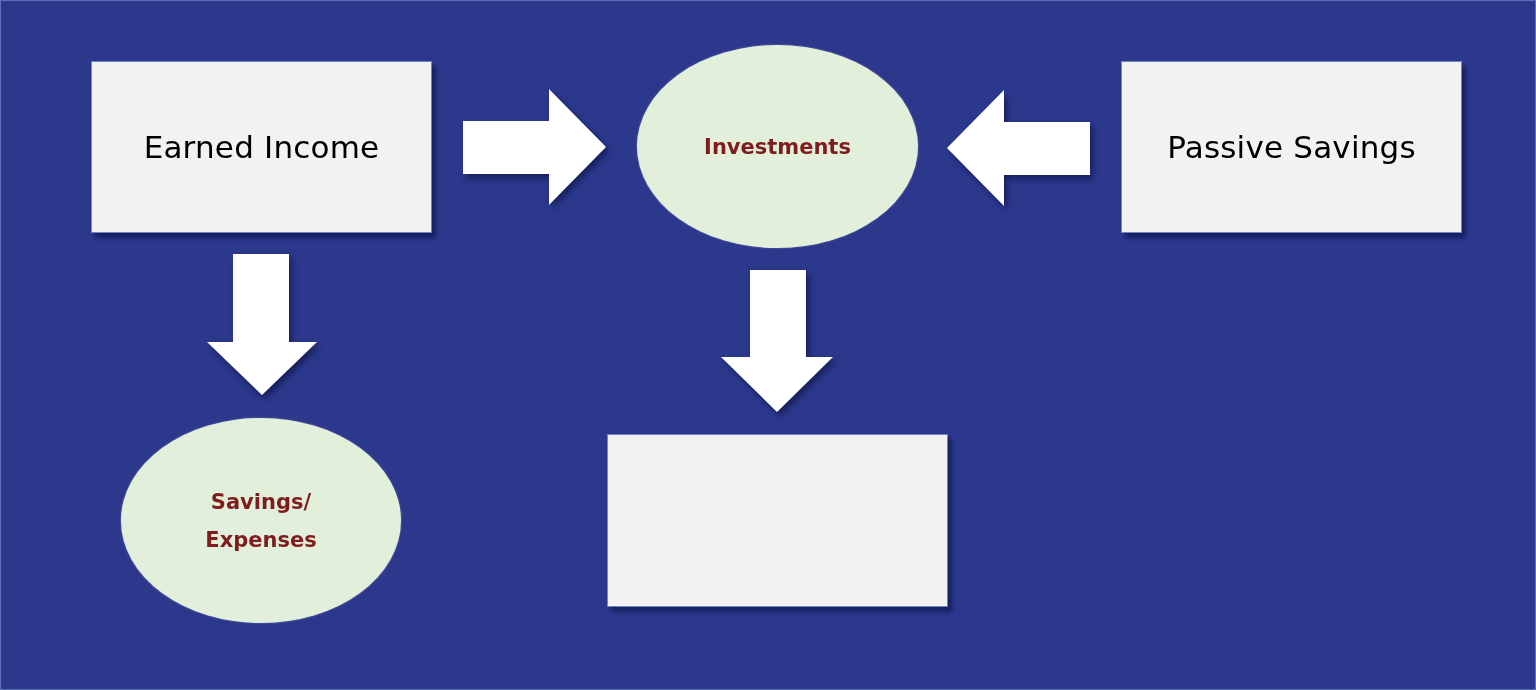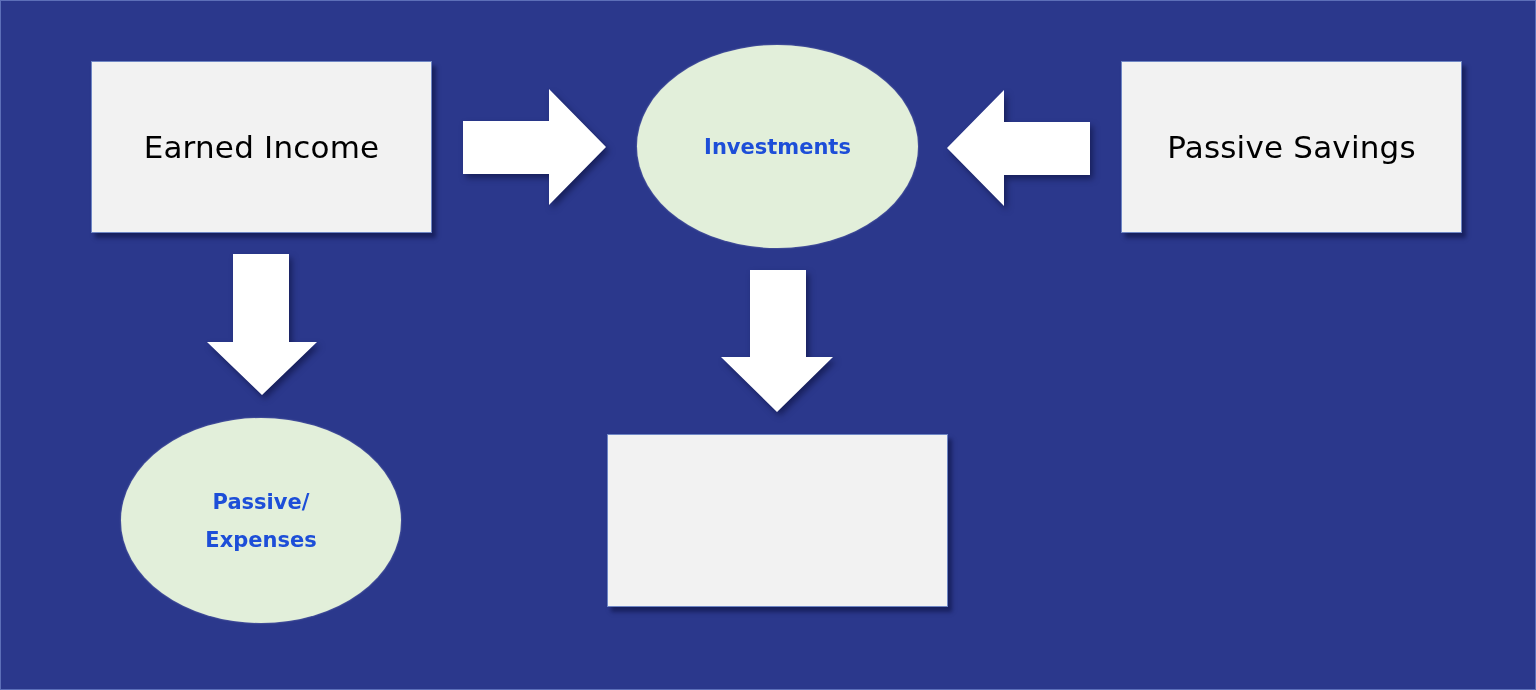--- a/index.html
+++ b/index.html
@@ -24,21 +24,21 @@
       color: #000;
       font-weight: normal;
       box-sizing: border-box;
     }
     .ellipse {
       position: absolute;
       background: #E2EFDA;
       border-radius: 50%;
       display: flex; align-items: center; justify-content: center;
       text-align: center;
-      color: #1d4ed8;
+      color: #7f1d1d;
       font-weight: bold;
       box-shadow: 0 0 2px rgba(255,255,255,0.4);
     }
     .arrow {
       position: absolute;
       filter: drop-shadow(3px 4px 3px rgba(10, 15, 60, 0.6));
     }
     .arrow svg { display: block; }
     .big-label { font-size: 31px; letter-spacing: 0.2px; }
     .big-label-2 { font-size: 31px; line-height: 51px; }
@@ -74,21 +74,21 @@
 </div>
 
 <div class="arrow" style="left:206px; top:254px;">
   <svg width="112" height="142" viewBox="0 0 112 142">
     <polygon points="27,0 83,0 83,88 111,88 56,141 1,88 27,88" fill="#FFFFFF"></polygon>
   </svg>
 </div>
 
 <div class="ellipse" style="left:121px; top:418px; width:280px; height:205px;">
   <div class="small-label">
-    <div>Passive/</div>
+    <div>Savings/</div>
     <div>Expenses</div>
   </div>
 </div>
 
 <div class="arrow" style="left:721px; top:270px;">
   <svg width="112" height="143" viewBox="0 0 112 143">
     <polygon points="29,0 85,0 85,87 112,87 56,142 0,87 29,87" fill="#FFFFFF"></polygon>
   </svg>
 </div>
 

